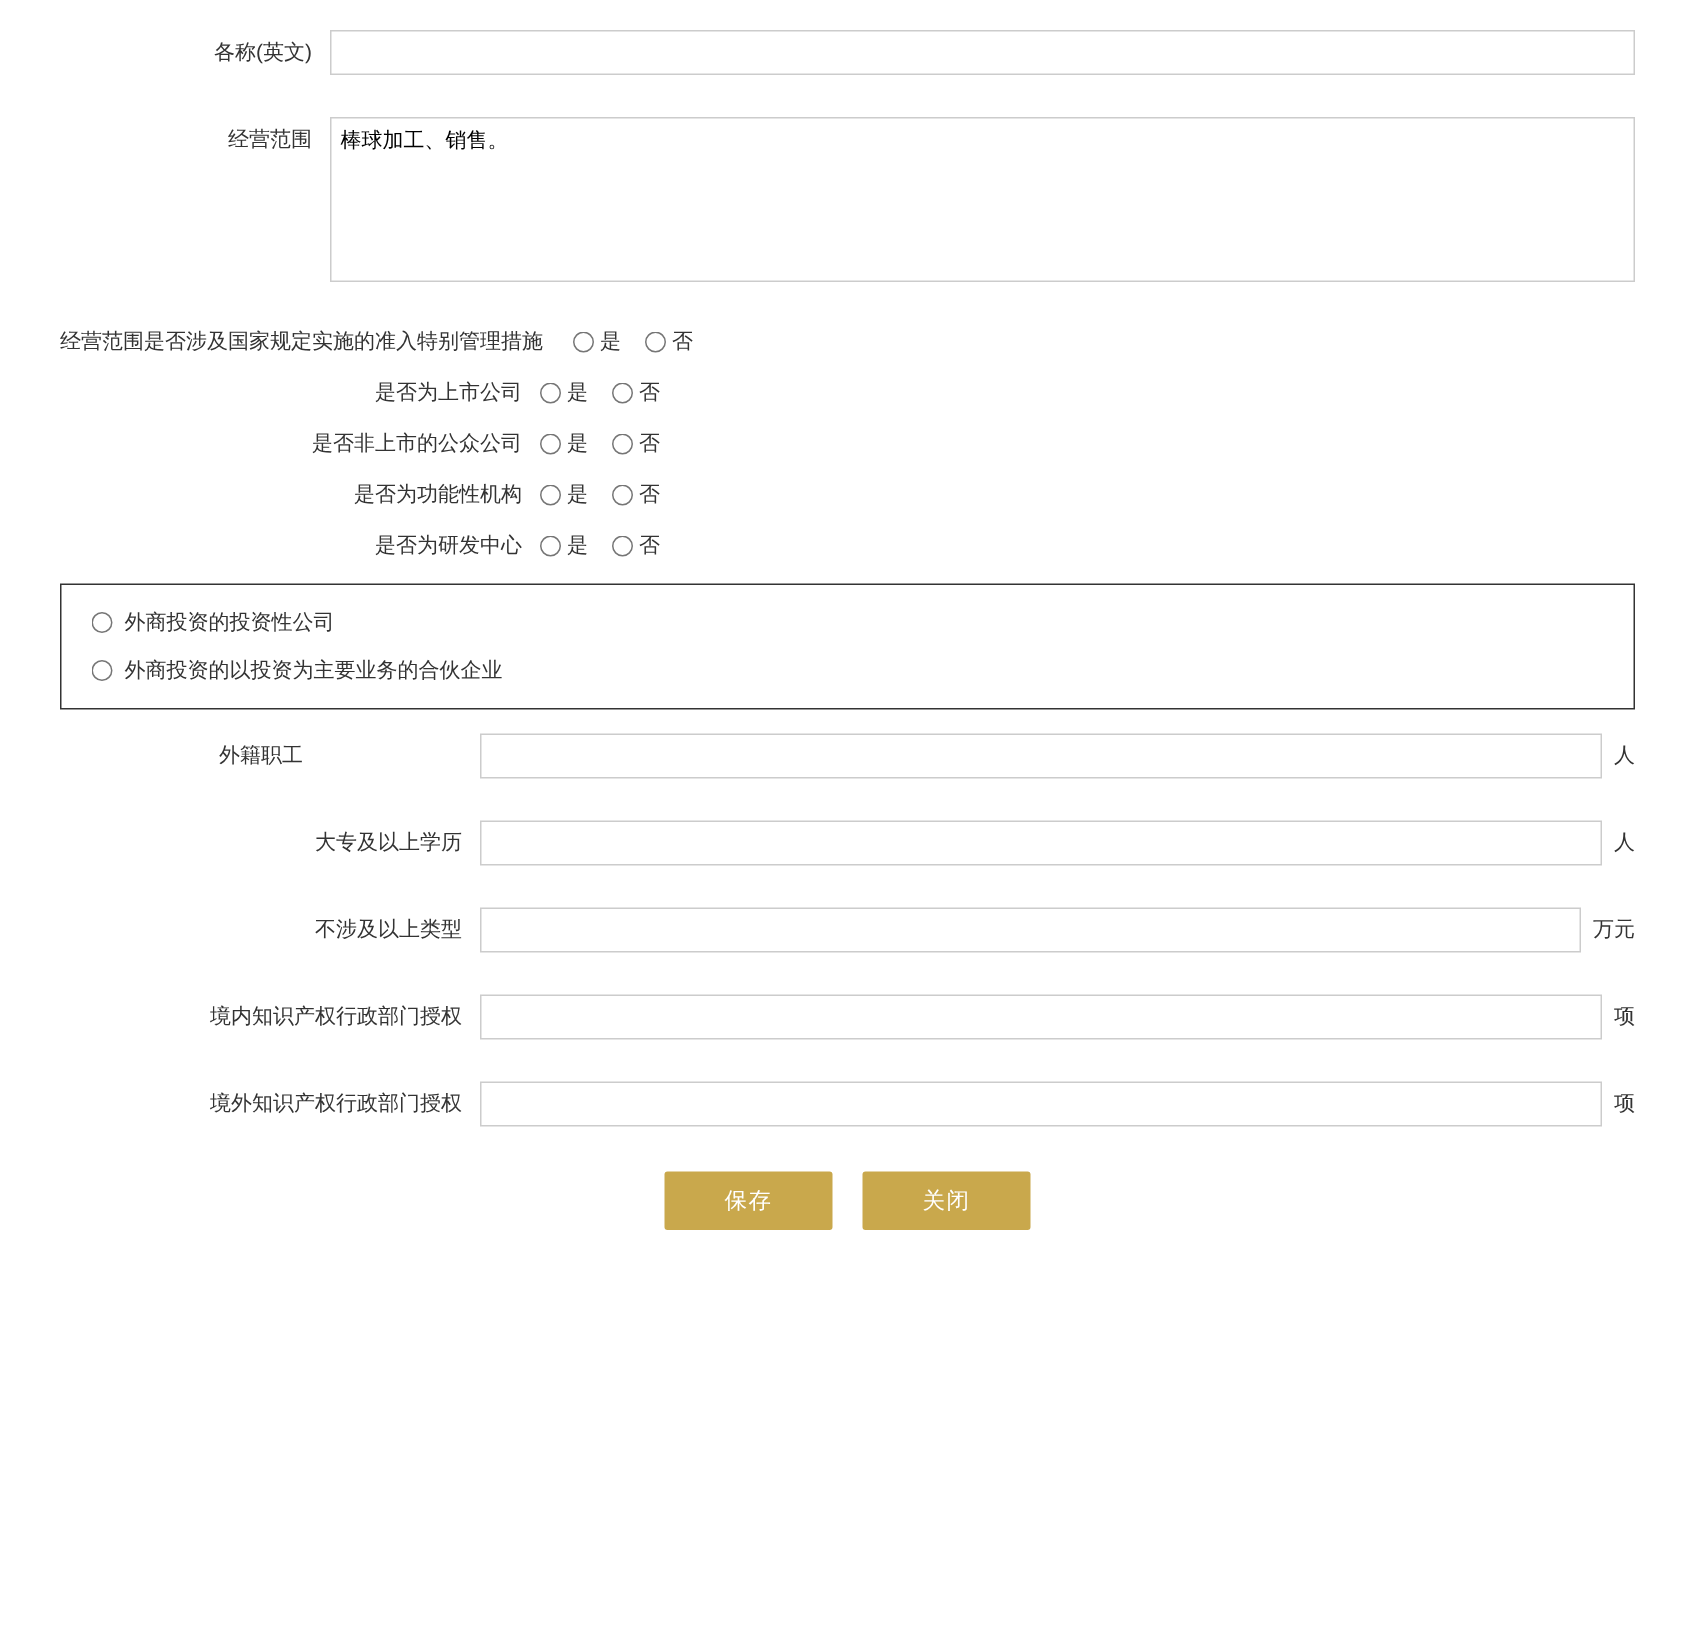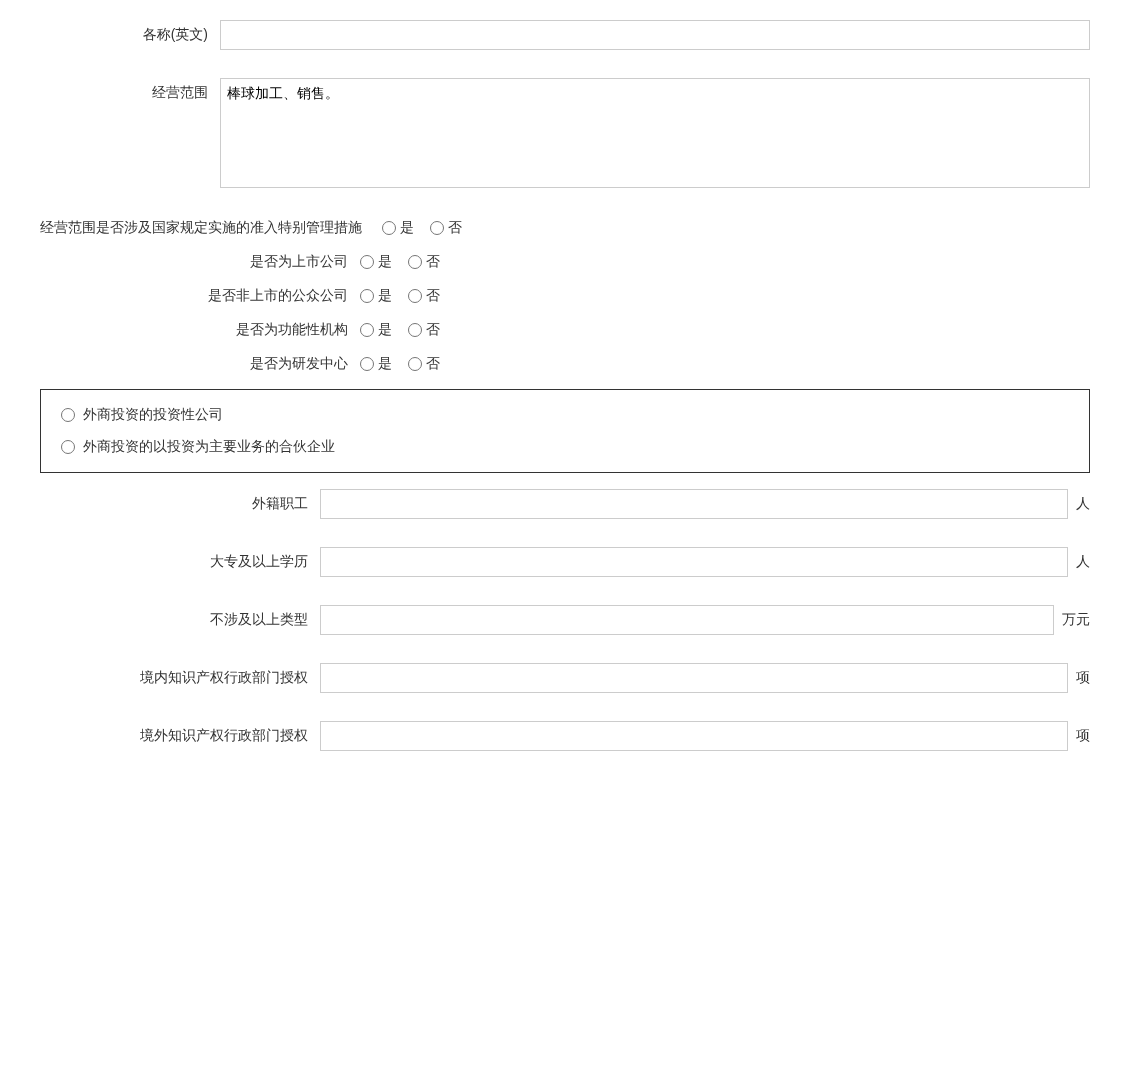--- a/index.html
+++ b/index.html
@@ -229,21 +229,21 @@
       <input type="radio" name="investment_type" value="0" style="">
       <span>外商投资的投资性公司</span>
     </label>
     <label class="investment-option">
       <input type="radio" name="investment_type" value="2" style="">
       <span>外商投资的以投资为主要业务的合伙企业</span>
     </label>
   </div>
 
   <div class="form-row">
-    <div class="form-label" style="min-width:280px;">外籍职工</div>
+    <div class="form-label" style="min-width:280px;text-align:center;">外籍职工</div>
     <input type="text" class="form-input" value="" style="">
     <span class="unit">人</span>
   </div>
 
   <div class="form-row">
     <div class="form-label" style="min-width:280px;">大专及以上学历</div>
     <input type="text" class="form-input" value="" style="">
     <span class="unit">人</span>
   </div>
 
@@ -258,14 +258,18 @@
     <input type="text" class="form-input" value="" style="">
     <span class="unit">项</span>
   </div>
 
   <div class="form-row">
     <div class="form-label" style="min-width:280px;">境外知识产权行政部门授权</div>
     <input type="text" class="form-input" value="" style="">
     <span class="unit">项</span>
   </div>
 
+  <div class="button-row">
+    <button class="btn">保存</button>
+    <button class="btn">关闭</button>
+  </div>
 
 </div>
 
 </body></html>

